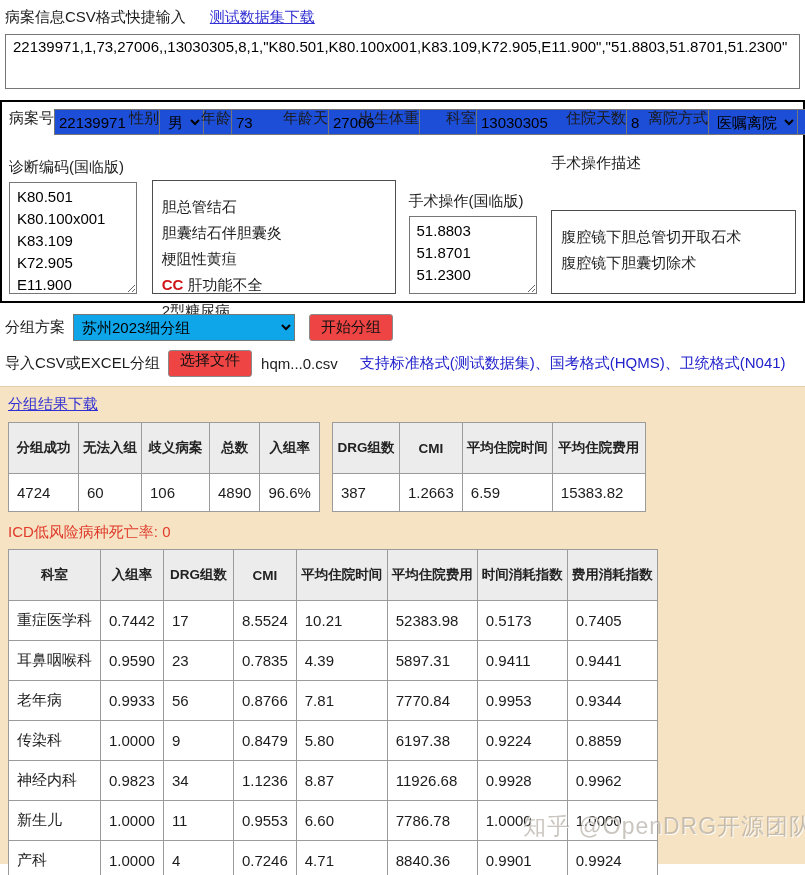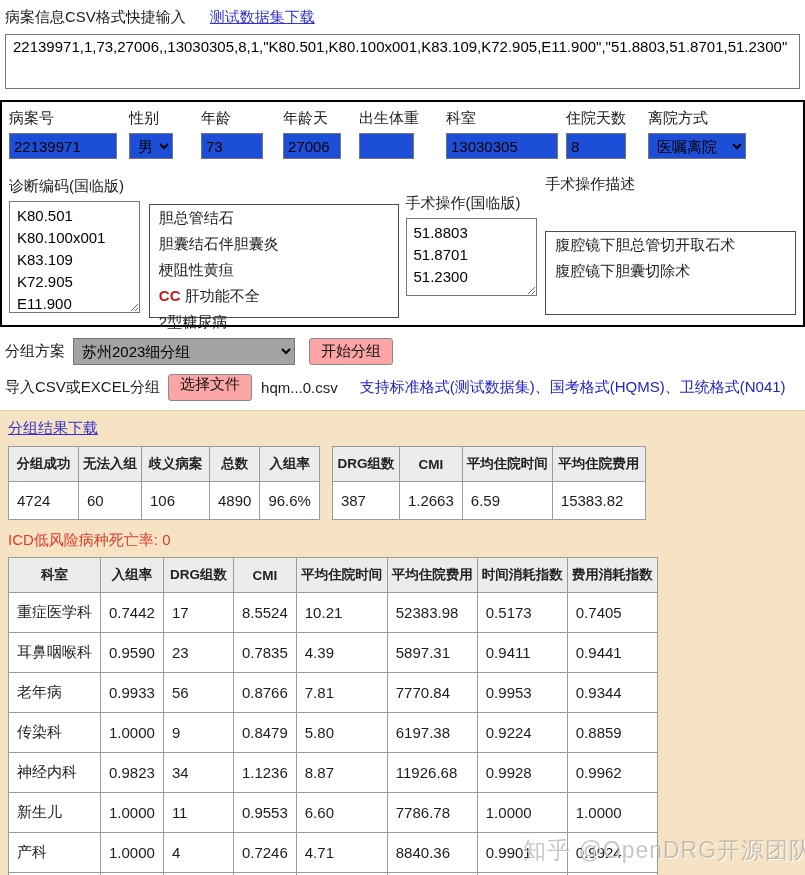--- a/index.html
+++ b/index.html
@@ -18,90 +18,90 @@
   textarea.csv {
     width: 795px; height: 55px; resize: none;
     border: 1px solid #767676; padding: 3px 7px;
     font: 15px "Liberation Sans", "DejaVu Sans", sans-serif;
     white-space: pre; overflow: hidden;
   }
 
   
   .patient-box { margin-top: 7px; border: 2px solid #000; padding: 7px 7px 7px 7px; }
   .fields-row { display: flex; }
-  .field { display: flex; flex-direction: column; }
+  .field { display: flex; flex-direction: row; }
   .field label { font-size: 15px; margin-bottom: 5px; white-space: nowrap; }
   .field input, .field select {
     height: 26px; border: 1px solid #767676; background: #1d4ed8;
     font: 15px "Liberation Sans", "DejaVu Sans", sans-serif; padding: 0 4px;
   }
   .w-caseno  { width: 108px; margin-right: 12px; }
   .w-gender  { width: 44px;  margin-right: 28px; }
   .w-age     { width: 62px;  margin-right: 20px; }
   .w-agedays { width: 58px;  margin-right: 18px; }
   .w-bweight { width: 55px;  margin-right: 32px; }
   .w-dept    { width: 112px; margin-right: 8px; }
   .w-los     { width: 60px;  margin-right: 22px; }
   .w-disch   { width: 98px; }
 
-  .diag-row { display: flex; margin-top: 13px; align-items: center; }
+  .diag-row { display: flex; margin-top: 13px; align-items: flex-end; gap: 6px; }
   .dcol { display: flex; flex-direction: column; }
   .dcol > label { font-size: 15px; margin-bottom: 5px; white-space: nowrap; }
   .dcol-codes { width: 132px; margin-right: 9px; }
   .dcol-desc  { width: 252px; margin-right: 7px; }
   .dcol-scode { width: 133px; margin-right: 8px; }
   .dcol-sdesc { width: 253px; }
   textarea.codes-area {
     width: 100%; resize: both;
     border: 1px solid #767676; padding: 3px 7px;
     font: 15px "Liberation Sans", "DejaVu Sans", sans-serif; line-height: 22px;
     overflow: hidden;
   }
   .h-diagcodes { height: 112px; }
   .h-surgcodes { height: 78px; }
   .desc-box {
     border: 1px solid #4d4d4d; background: #fff;
-    font-size: 15px; line-height: 26px; padding: 0 9px; margin-top: 32px;
+    font-size: 15px; line-height: 26px; padding: 13px 9px; margin-top: 32px;
   }
   .h-diagdesc { height: 114px; }
   .h-surgdesc { height: 84px; }
   .cc { color: #cf1417; font-weight: bold; }
 
   
   .grouping-section { padding: 11px 5px 0 5px; }
   .g-row { display: flex; align-items: center; margin-bottom: 9px; }
   .g-row .lbl { margin-right: 8px; }
   select.scheme {
-    width: 222px; height: 27px; border: 1px solid #767676; background: #a3a3a3;
+    width: 222px; height: 27px; border: 1px solid #767676; background: #0ea5e9;
     font: 15px "Liberation Sans", "DejaVu Sans", sans-serif; padding: 0 4px;
   }
   .native-btn {
     display: inline-block; height: 27px; line-height: 25px; padding: 0 11px;
-    background: #fca5a5; border: 1px solid #8a8a8a; border-radius: 3px;
+    background: #ef4444; border: 1px solid #8a8a8a; border-radius: 3px;
     font: 15px "Liberation Sans", "DejaVu Sans", sans-serif; color: #111;
     cursor: pointer; white-space: nowrap;
   }
   .start-btn { margin-left: 14px; }
   .file-name { font-size: 15px; margin-left: 9px; white-space: nowrap; }
   .hint { font-size: 15px; color: var(--hint, #2222cc); margin-left: 22px; white-space: nowrap; }
 
   
   .results-section {
     position: relative; margin-top: 2px; background: var(--results-bg, #f5e3c4);
     border-top: 1px solid #e2cfa9; padding: 6px 8px 0 8px; height: 478px;
   }
   .link-row { margin: 2px 0 8px 0; }
   .summary-row { display: flex; gap: 12px; }
   table.tbl { border-collapse: collapse; table-layout: fixed; }
   table.tbl th, table.tbl td {
     border: 1px solid #9b9b9b; white-space: nowrap; overflow: hidden;
   }
   table.tbl th {
     background: #ececec; font-weight: bold; font-size: 13.5px;
-    padding: 8px 4px; text-align: center; color: #222;
+    padding: 16px 4px; text-align: center; color: #222;
   }
   table.tbl td { background: #fff; font-size: 15px; padding: 10px 8px; text-align: left; }
   .t1 th:nth-child(1){width:70px} .t1 th:nth-child(2){width:62px} .t1 th:nth-child(3){width:68px}
   .t1 th:nth-child(4){width:49px} .t1 th:nth-child(5){width:58px}
   .t2 th:nth-child(1){width:67px} .t2 th:nth-child(2){width:60px} .t2 th:nth-child(3){width:90px}
   .t2 th:nth-child(4){width:93px}
   .icd-line { color: var(--alert, #e03a2a); font-size: 15px; margin: 11px 0 7px 0; }
   .t3 { margin-top: 2px; }
   .t3 th:nth-child(1){width:78px} .t3 th:nth-child(2){width:62px} .t3 th:nth-child(3){width:70px}
   .t3 th:nth-child(4){width:57px} .t3 th:nth-child(5){width:91px} .t3 th:nth-child(6){width:89px}

